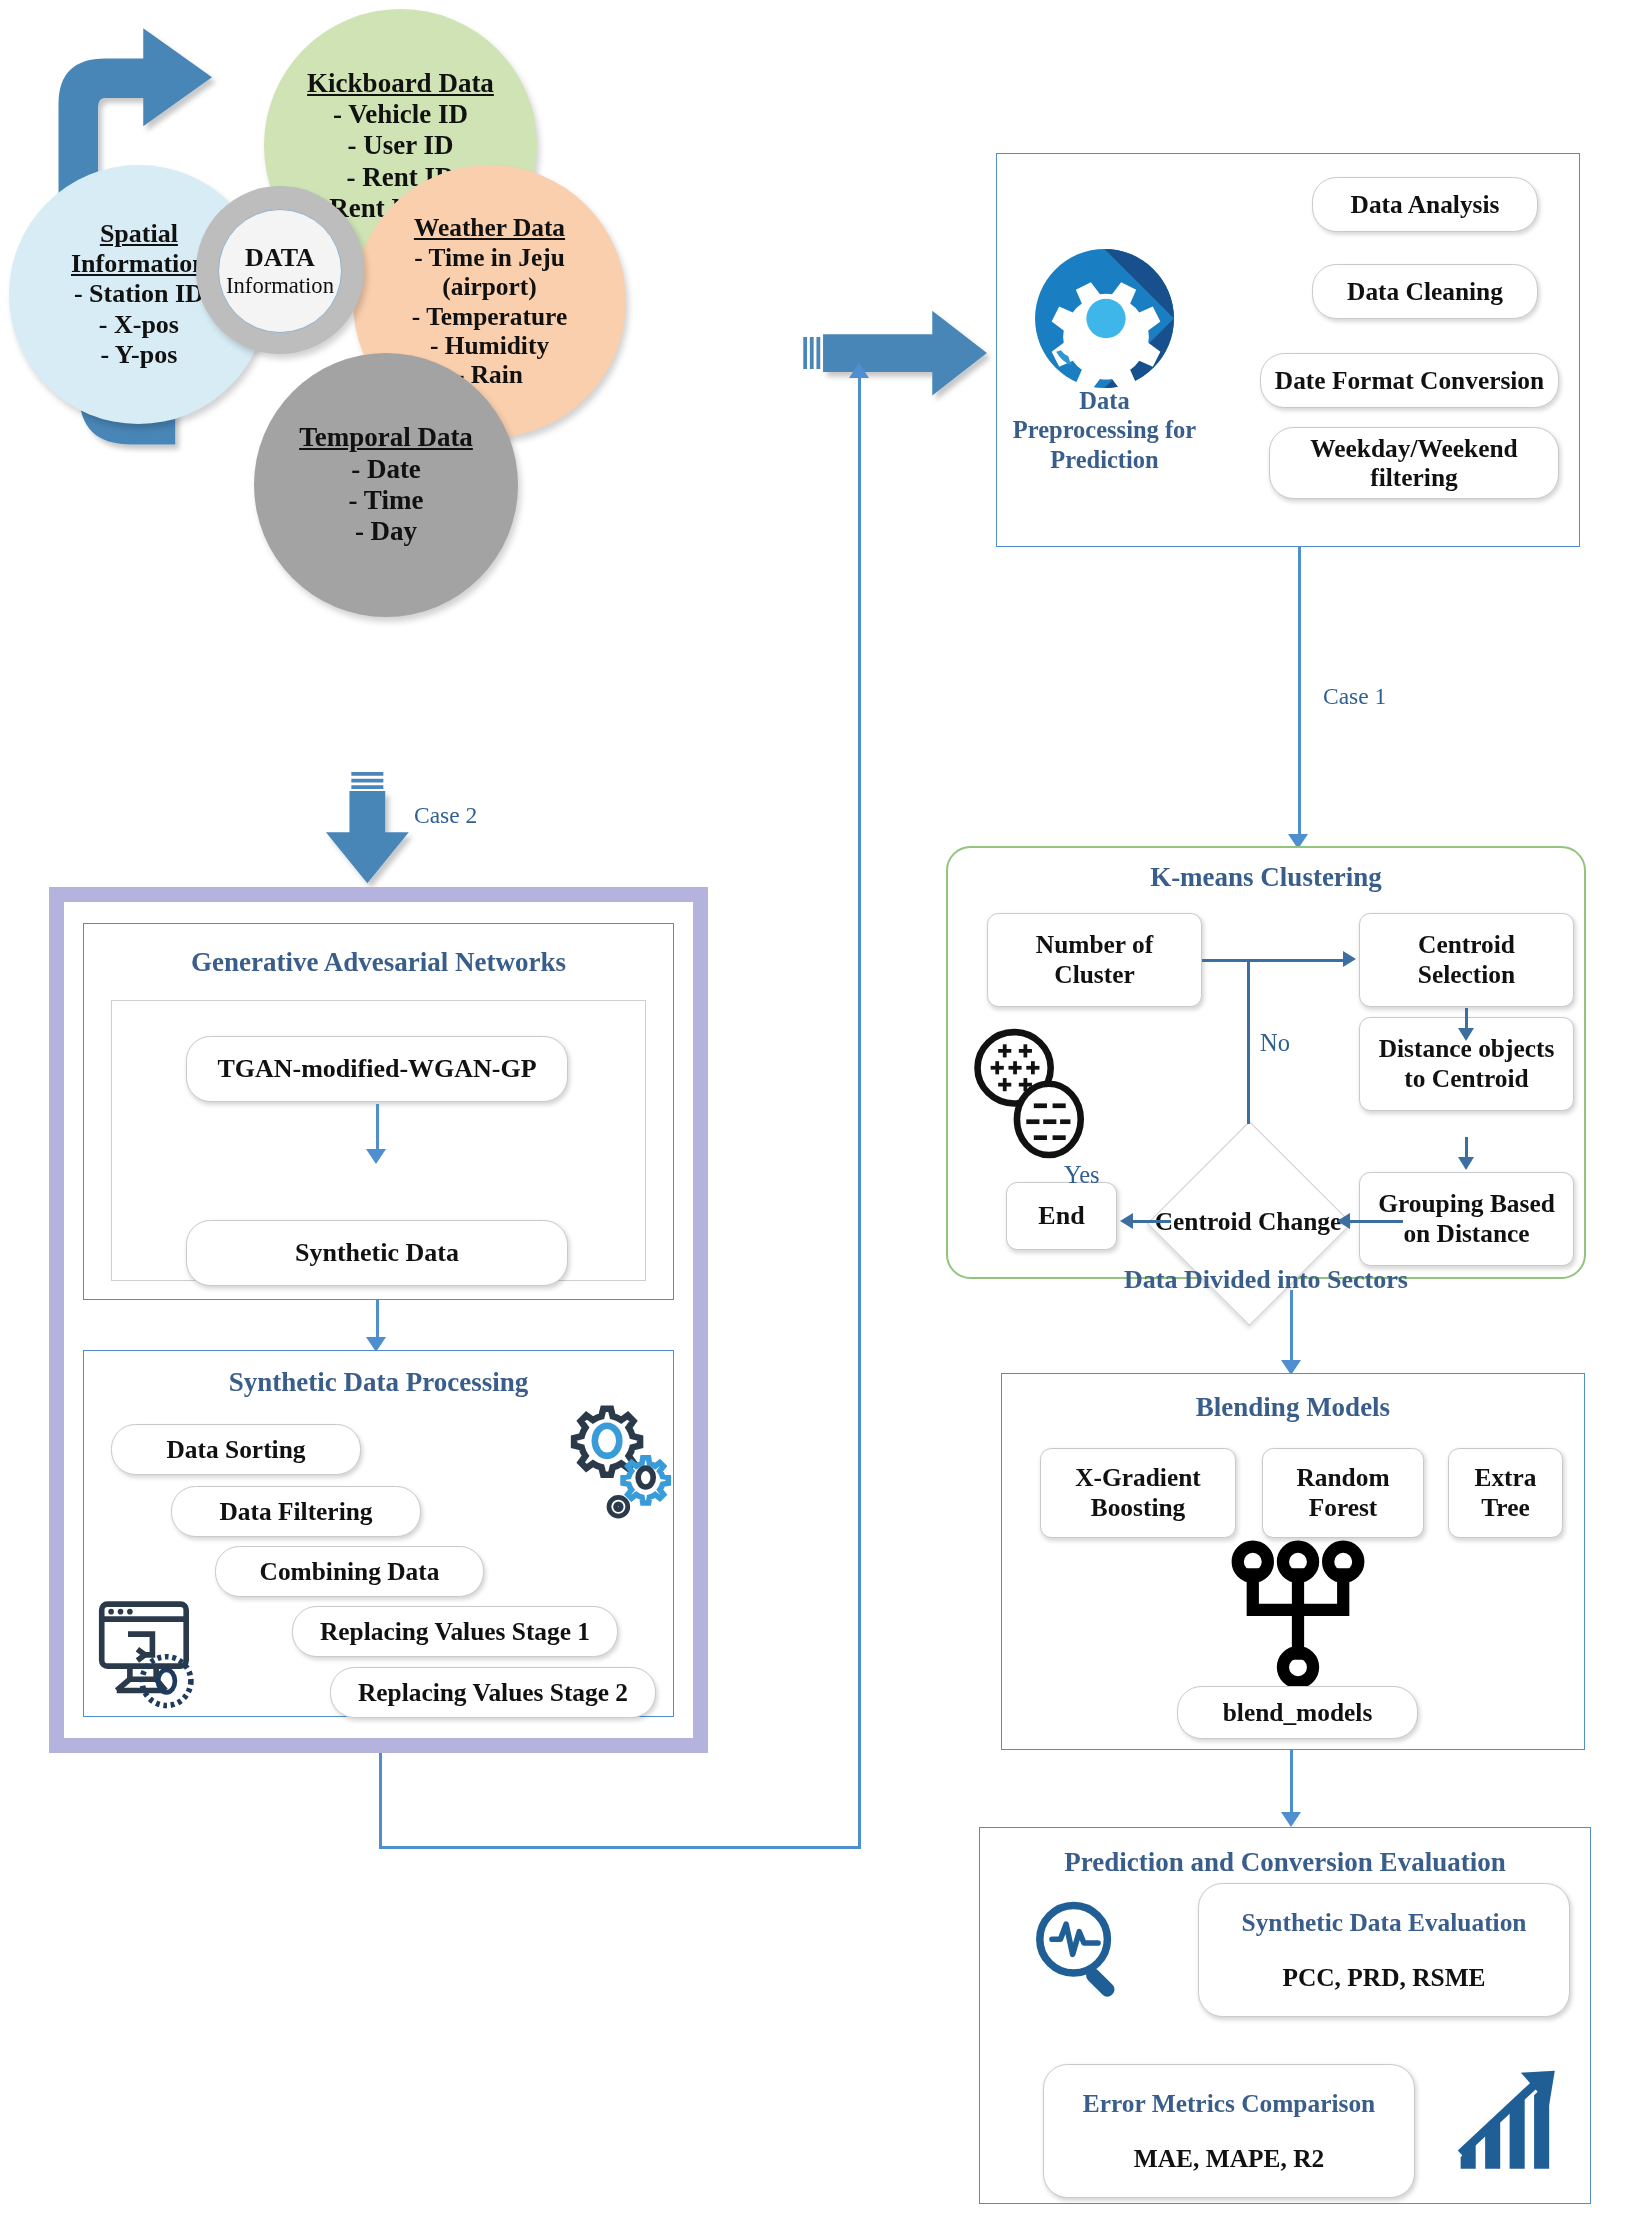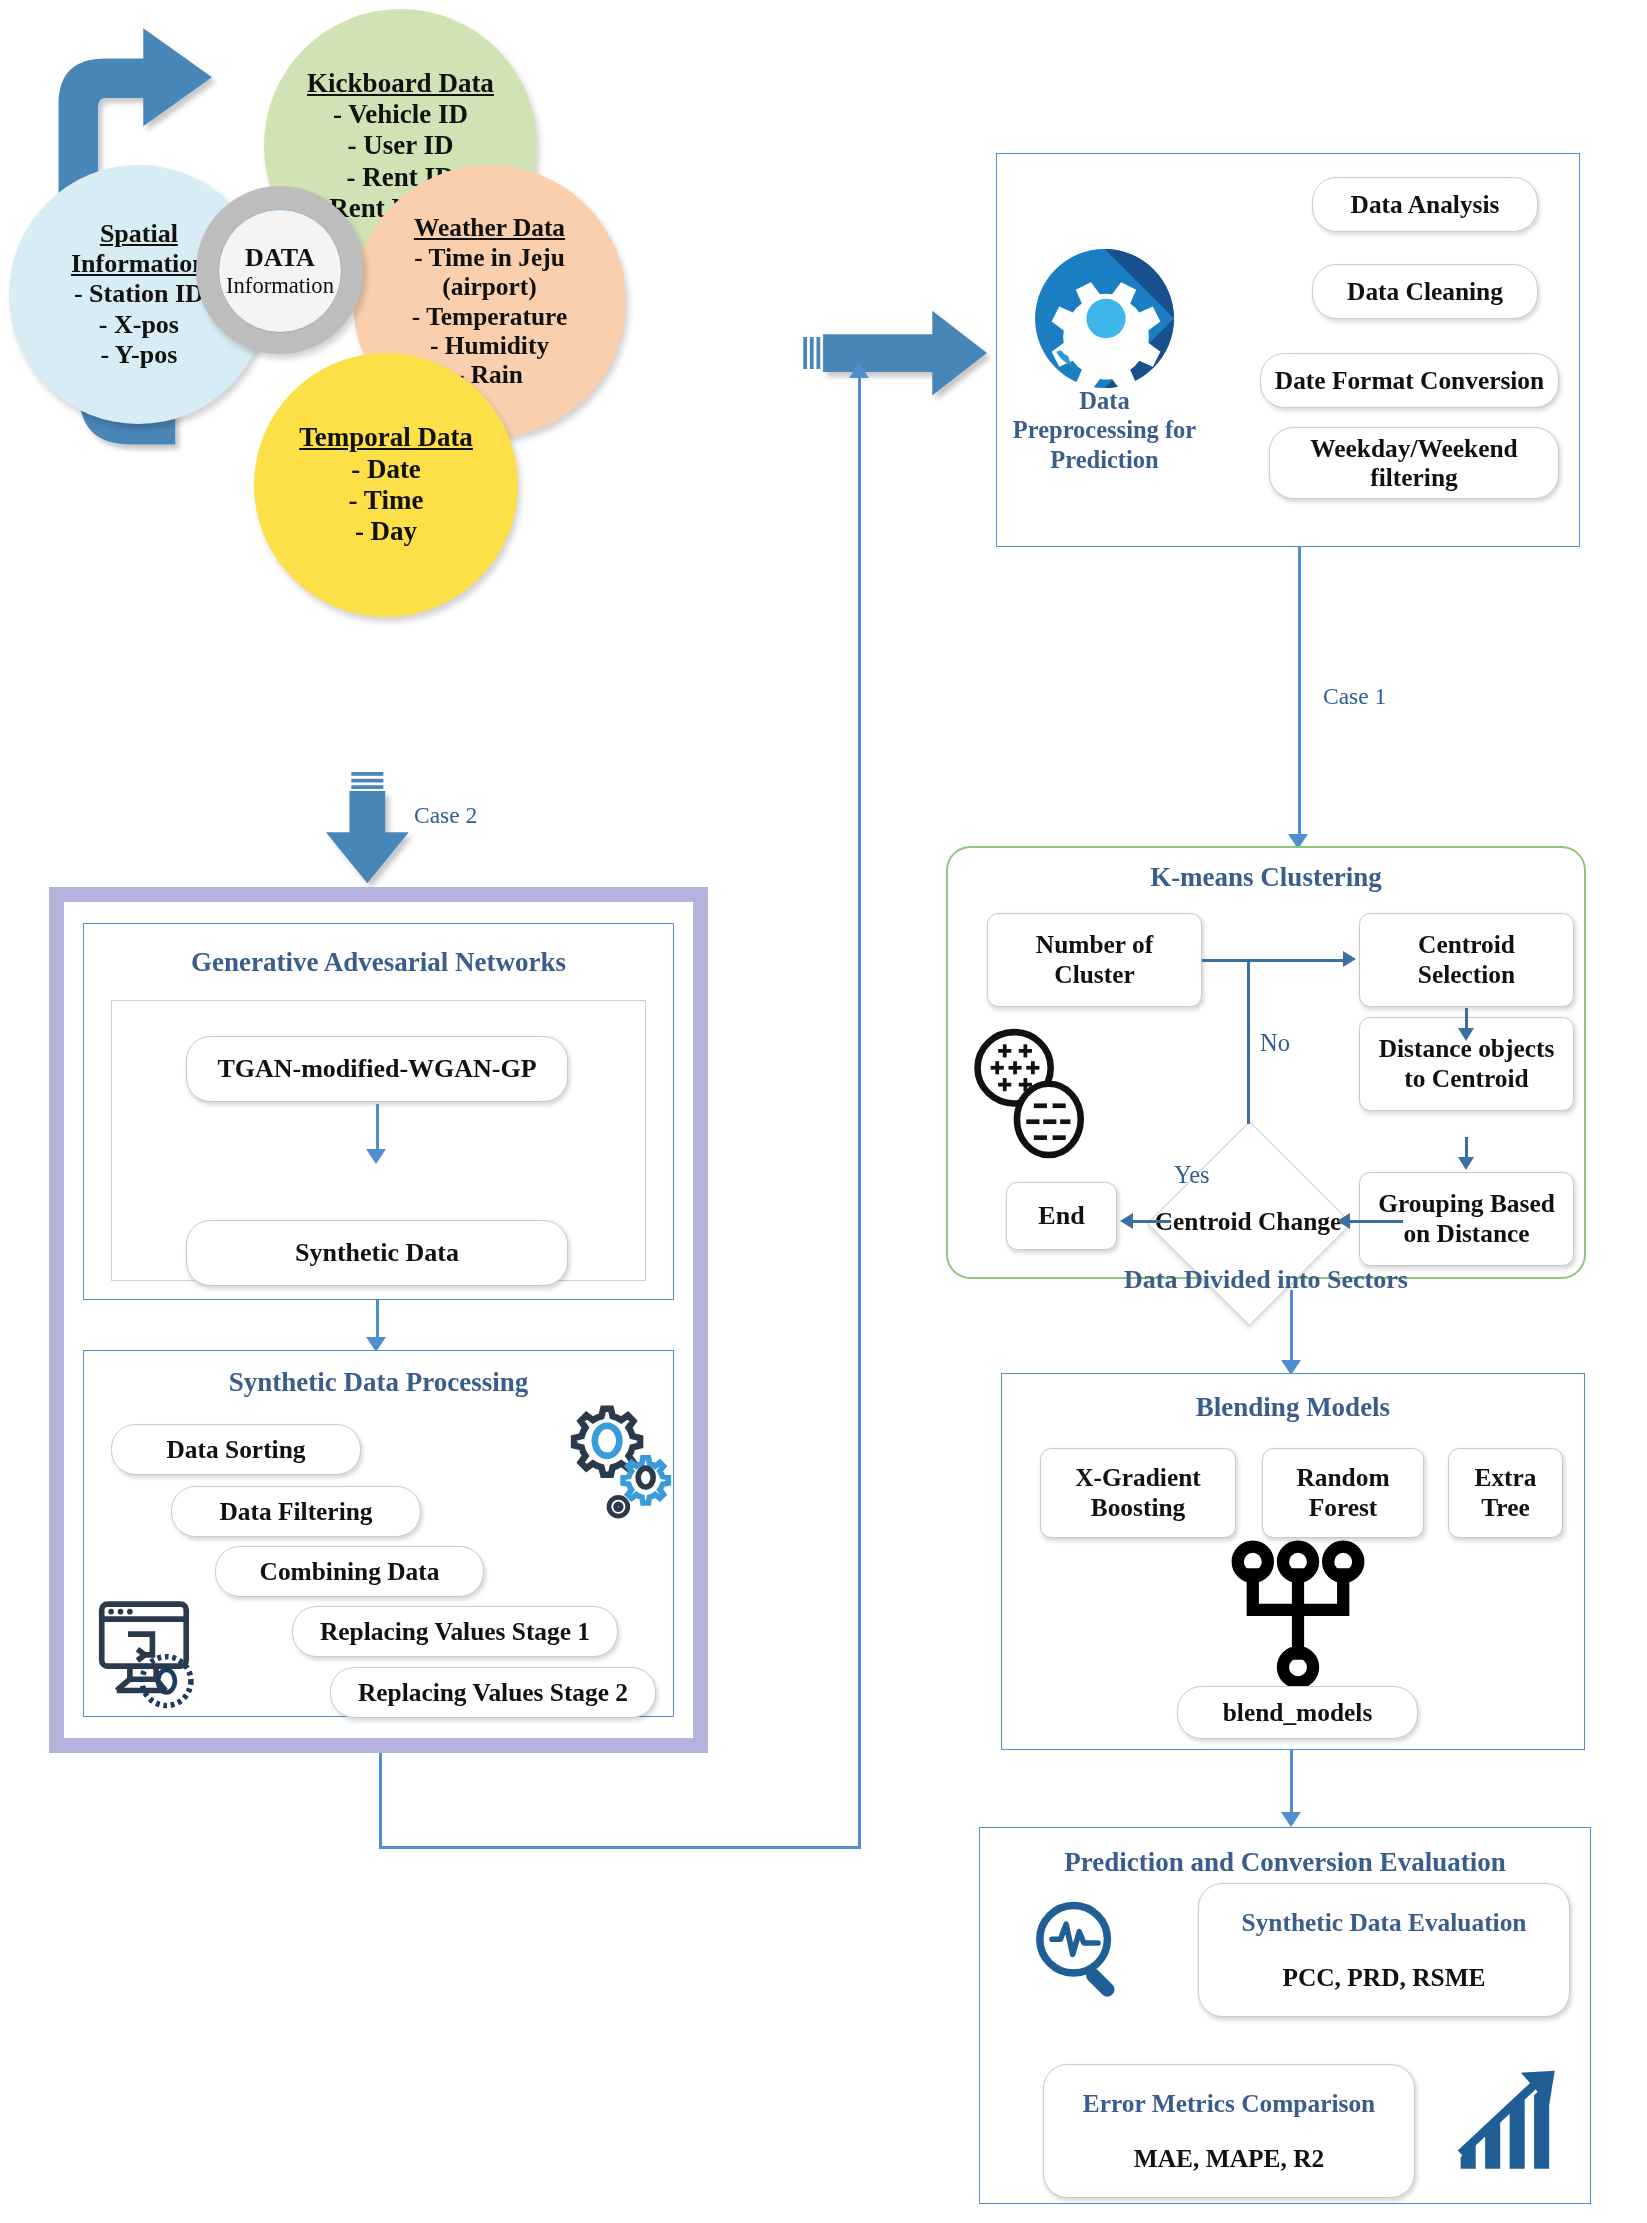--- a/index.html
+++ b/index.html
@@ -99,21 +99,21 @@
     <span class="circ-txt">
       <span class="circ-title">Weather Data</span>
       <span class="circ-li">- Time in Jeju</span>
       <span class="circ-li">(airport)</span>
       <span class="circ-li">- Temperature</span>
       <span class="circ-li">- Humidity</span>
       <span class="circ-li">- Rain</span>
     </span>
   </div>
 
-  <div class="abs circle" style="left:254px;top:353px;width:264px;height:264px;background:#fde047;font-size:27px;">
+  <div class="abs circle" style="left:254px;top:353px;width:264px;height:264px;background:#a3a3a3;font-size:27px;">
     <span class="circ-txt">
       <span class="circ-title">Temporal Data</span>
       <span class="circ-li">- Date</span>
       <span class="circ-li">- Time</span>
       <span class="circ-li">- Day</span>
     </span>
   </div>
 
   <div class="abs circle" style="left:9.4px;top:165px;width:259px;height:259px;background:#d7ecf5;font-size:26px;">
     <span class="circ-txt">
@@ -240,21 +240,21 @@
   <div class="abs hline-d" style="left:1350px;top:1220px;width:53px;"></div>
   <div class="abs tri-left-d" style="left:1337px;top:1213px;"></div>
 
   <div class="abs hline-d" style="left:1133px;top:1220px;width:38px;"></div>
   <div class="abs tri-left-d" style="left:1120px;top:1213px;"></div>
 
   <div class="abs vline-d" style="left:1247px;top:959px;height:165px;"></div>
   <div class="abs hline-d" style="left:1202px;top:959px;width:47px;"></div>
 
   <div class="abs" style="left:1260px;top:1029px;color:#2f5f93;font-size:24.5px;">No</div>
-  <div class="abs" style="left:1174px;top:1161px;color:#2f5f93;font-size:24.5px;">Yes</div>
+  <div class="abs" style="left:1064px;top:1161px;color:#2f5f93;font-size:24.5px;">Yes</div>
 
   <div class="abs sectorlbl" style="left:946px;top:1265px;width:640px;text-align:center;font-size:26px;">Data Divided into Sectors</div>
 
   <div class="abs vline" style="left:1290px;top:1290px;height:75px;"></div>
   <div class="abs tri-down" style="left:1281px;top:1360px;"></div>
 
   <div class="abs panel" style="left:1001px;top:1373px;width:584px;height:377px;"></div>
   <div class="abs panel-title" style="left:1001px;top:1392px;width:584px;font-size:27px;">Blending Models</div>
 
   <div class="abs rbox" style="left:1040px;top:1448px;width:196px;height:90px;font-size:25.4px;padding:0 7.5px;">

